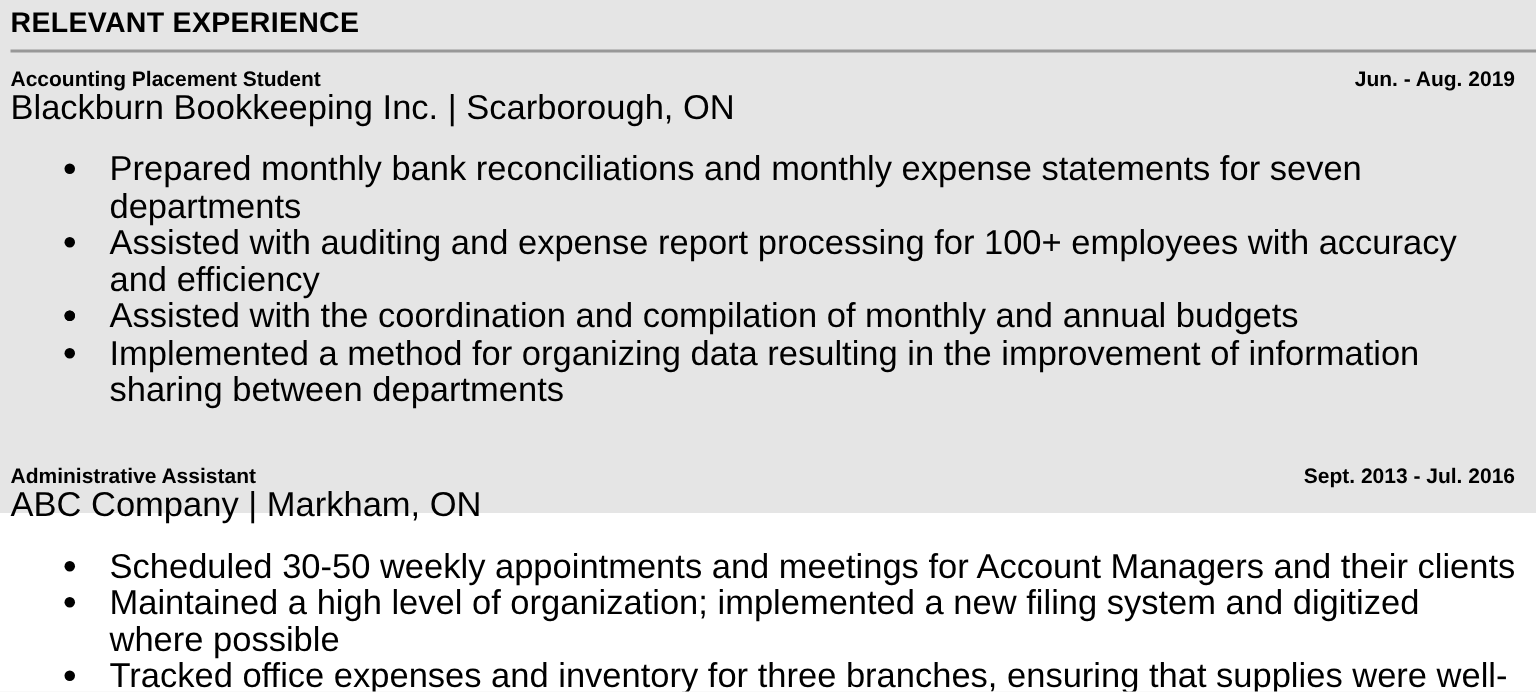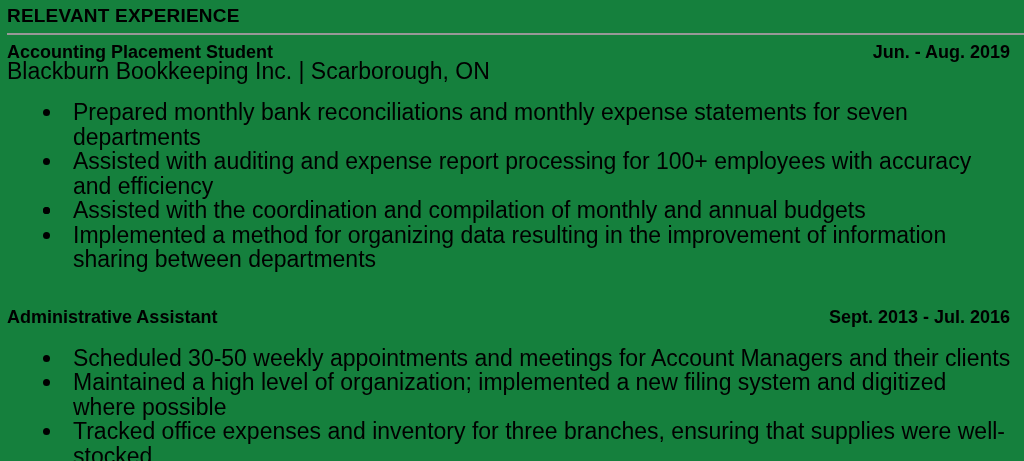--- a/index.html
+++ b/index.html
@@ -6,44 +6,44 @@
   html, body { background: #ffffff; }
   body {
     width: 1024px;
     height: 461px;
     font-family: "Liberation Sans", "DejaVu Sans", sans-serif;
     color: #000000;
     overflow: hidden;
   }
   .page {
     width: 1024px;
-    height: 461px;
+    height: 342px;
     padding-top: 6px;
-    background: #15803d;
+    background: #e5e5e5;
   }
   .inner { margin-left: 7px; }
   .section-title {
     font-size: 19px;
     line-height: 20px;
     font-weight: bold;
     letter-spacing: 0.2px;
   }
   .divider {
     border: none;
     border-top: 2px solid #989898;
     margin: 7px 0 0 0;
     height: 0;
   }
   .job-header {
     display: flex;
     justify-content: space-between;
     align-items: baseline;
     padding-right: 14px;
     margin-top: 8px;
-    font-size: 18px;
+    font-size: 14px;
     line-height: 19px;
     font-weight: bold;
   }
   .job-header.second { margin-top: 36px; }
   .job-title { white-space: nowrap; }
   .job-dates { white-space: nowrap; text-align: right; }
   .job-company {
     font-size: 23px;
     line-height: 19px;
     font-weight: normal;
@@ -93,20 +93,21 @@
         <li><span class="bullet-dot"></span><span>Assisted with the coordination and compilation of monthly and annual budgets</span></li>
         <li><span class="bullet-dot"></span><span>Implemented a method for organizing data resulting in the improvement of information sharing between departments</span></li>
       </ul>
     </div>
 
     <div>
       <div class="job-header second">
         <span class="job-title">Administrative Assistant</span>
         <span class="job-dates">Sept. 2013 - Jul. 2016</span>
       </div>
+      <div class="job-company">ABC Company | Markham, ON</div>
       <ul class="bullet-list">
         <li><span class="bullet-dot"></span><span>Scheduled 30-50 weekly appointments and meetings for Account Managers and their clients</span></li>
         <li><span class="bullet-dot"></span><span>Maintained a high level of organization; implemented a new filing system and digitized where possible</span></li>
         <li><span class="bullet-dot"></span><span>Tracked office expenses and inventory for three branches, ensuring that supplies were well-stocked</span></li>
       </ul>
     </div>
 
   </div>
 </div>
 

